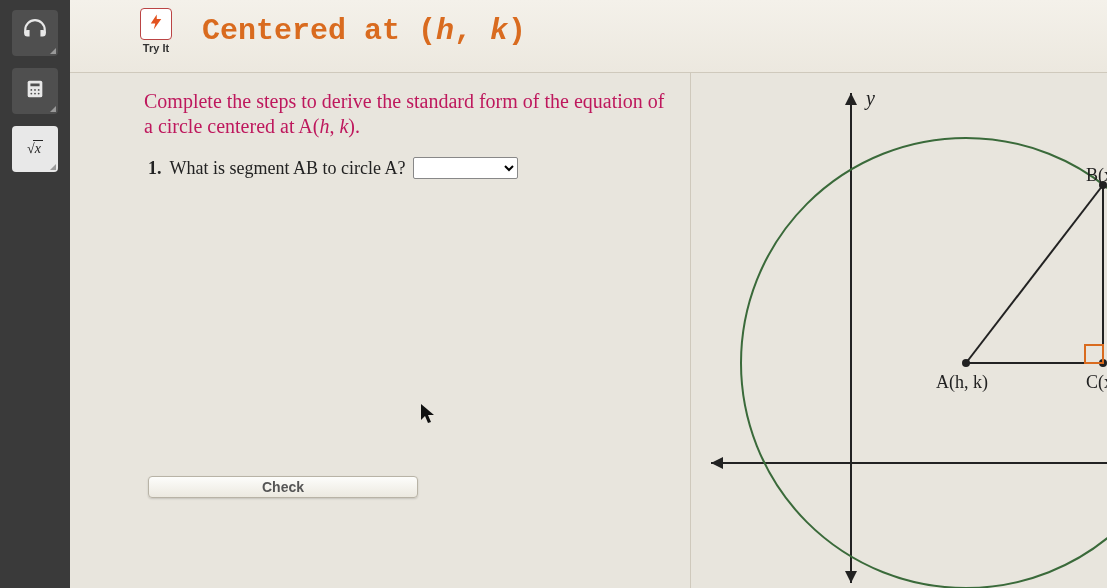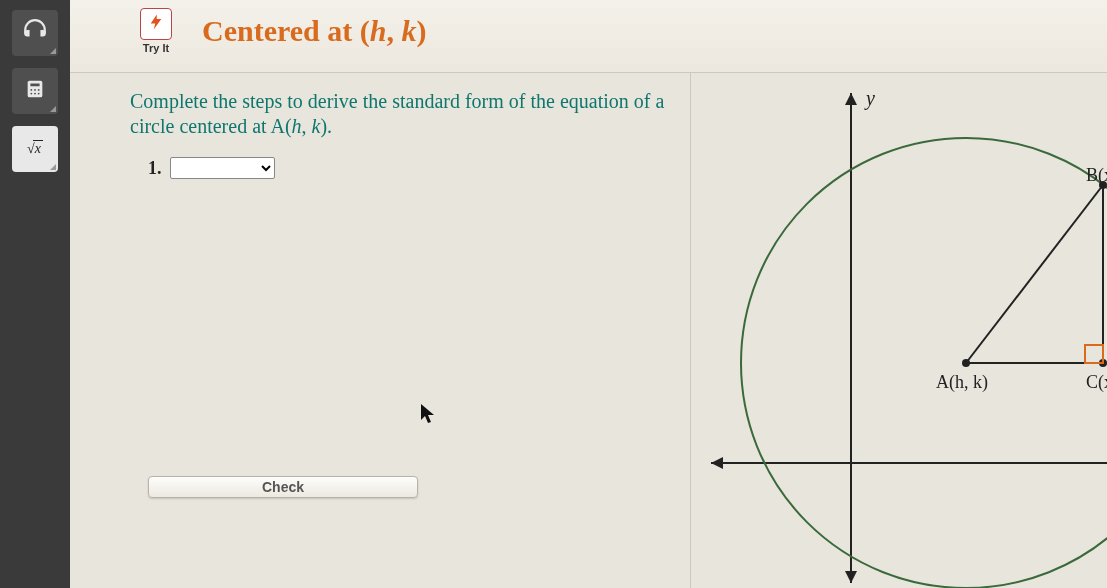--- a/index.html
+++ b/index.html
@@ -86,45 +86,46 @@
       display: flex;
       align-items: center;
       justify-content: center;
     }
     .tryit-label {
       font-size: 11px;
       font-weight: bold;
       color: #333;
     }
     .title {
-      font-family: Liberation Serif, serif;
+      font-family: Liberation Mono, monospace;
       font-size: 30px;
       font-weight: bold;
       color: #d96b1f;
     }
     .title .var {
       font-style: italic;
     }
     .content-row {
       display: flex;
       flex: 1;
       border-top: 1px solid #cfc9bc;
     }
     .left-pane {
       flex: 0 0 620px;
       padding: 16px 20px 20px 60px;
       position: relative;
     }
     .instruction {
       font-family: Georgia, "Times New Roman", serif;
       font-size: 20px;
-      color: #0f766e;
+      color: #be185d;
       line-height: 1.25;
       margin-bottom: 18px;
       max-width: 560px;
+      margin-left: 14px;
     }
     .instruction .ital { font-style: italic; }
     .question-line {
       display: flex;
       align-items: center;
       gap: 8px;
     }
     .q-num {
       font-family: Georgia, serif;
       font-size: 18px;
@@ -227,20 +228,21 @@
     </div>
   </div>
 
   <div class="content-row">
     <div class="left-pane">
       <p class="instruction">
         <span>Complete the steps to derive the standard form of the equation of a circle centered at A(</span><span class="ital">h</span><span>, </span><span class="ital">k</span><span>).</span>
       </p>
       <div class="question-line">
         <span class="q-num">1.</span>
+        <span class="q-text">What is segment AB to circle A?</span>
         <select class="dropdown"></select>
       </div>
       <button class="check-btn">Check</button>
 
       <span class="cursor-arrow">
         <svg width="16" height="22" viewBox="0 0 16 22">
             <path d="M1 1 L1 17 L5 13 L8 20 L11 19 L8 12 L14 12 Z" fill="#111"></path>
           </svg>
       </span>
     </div>

